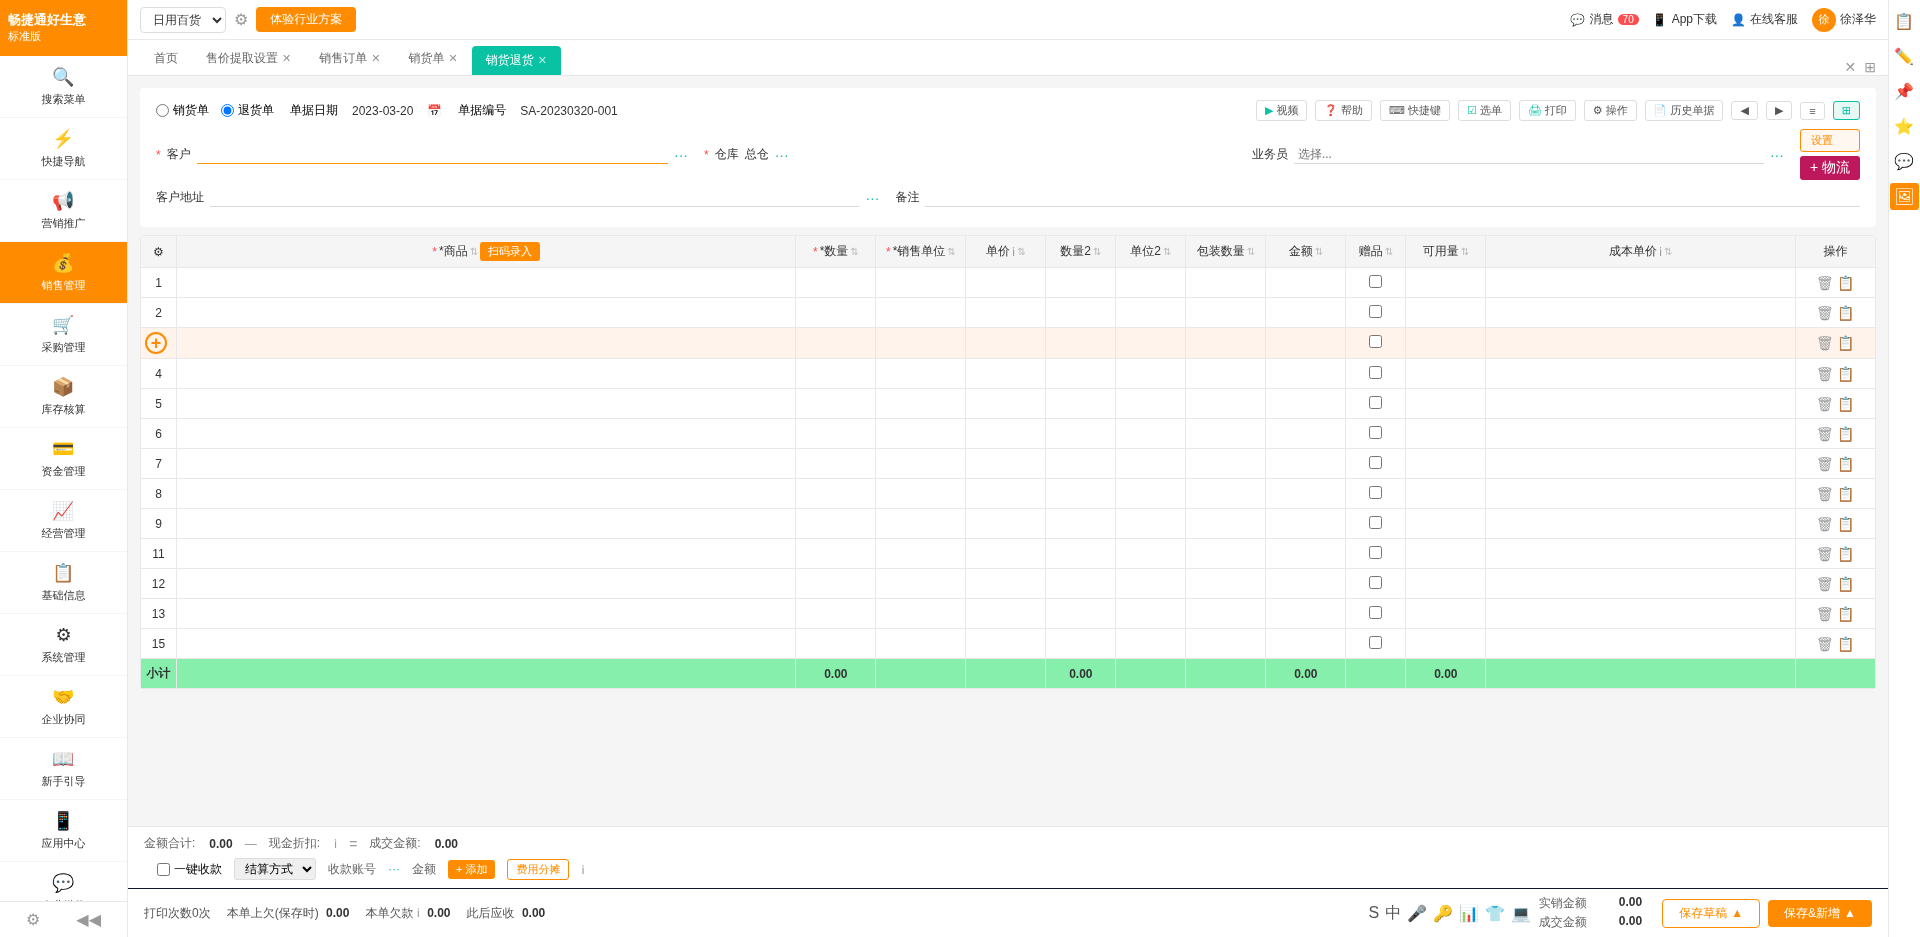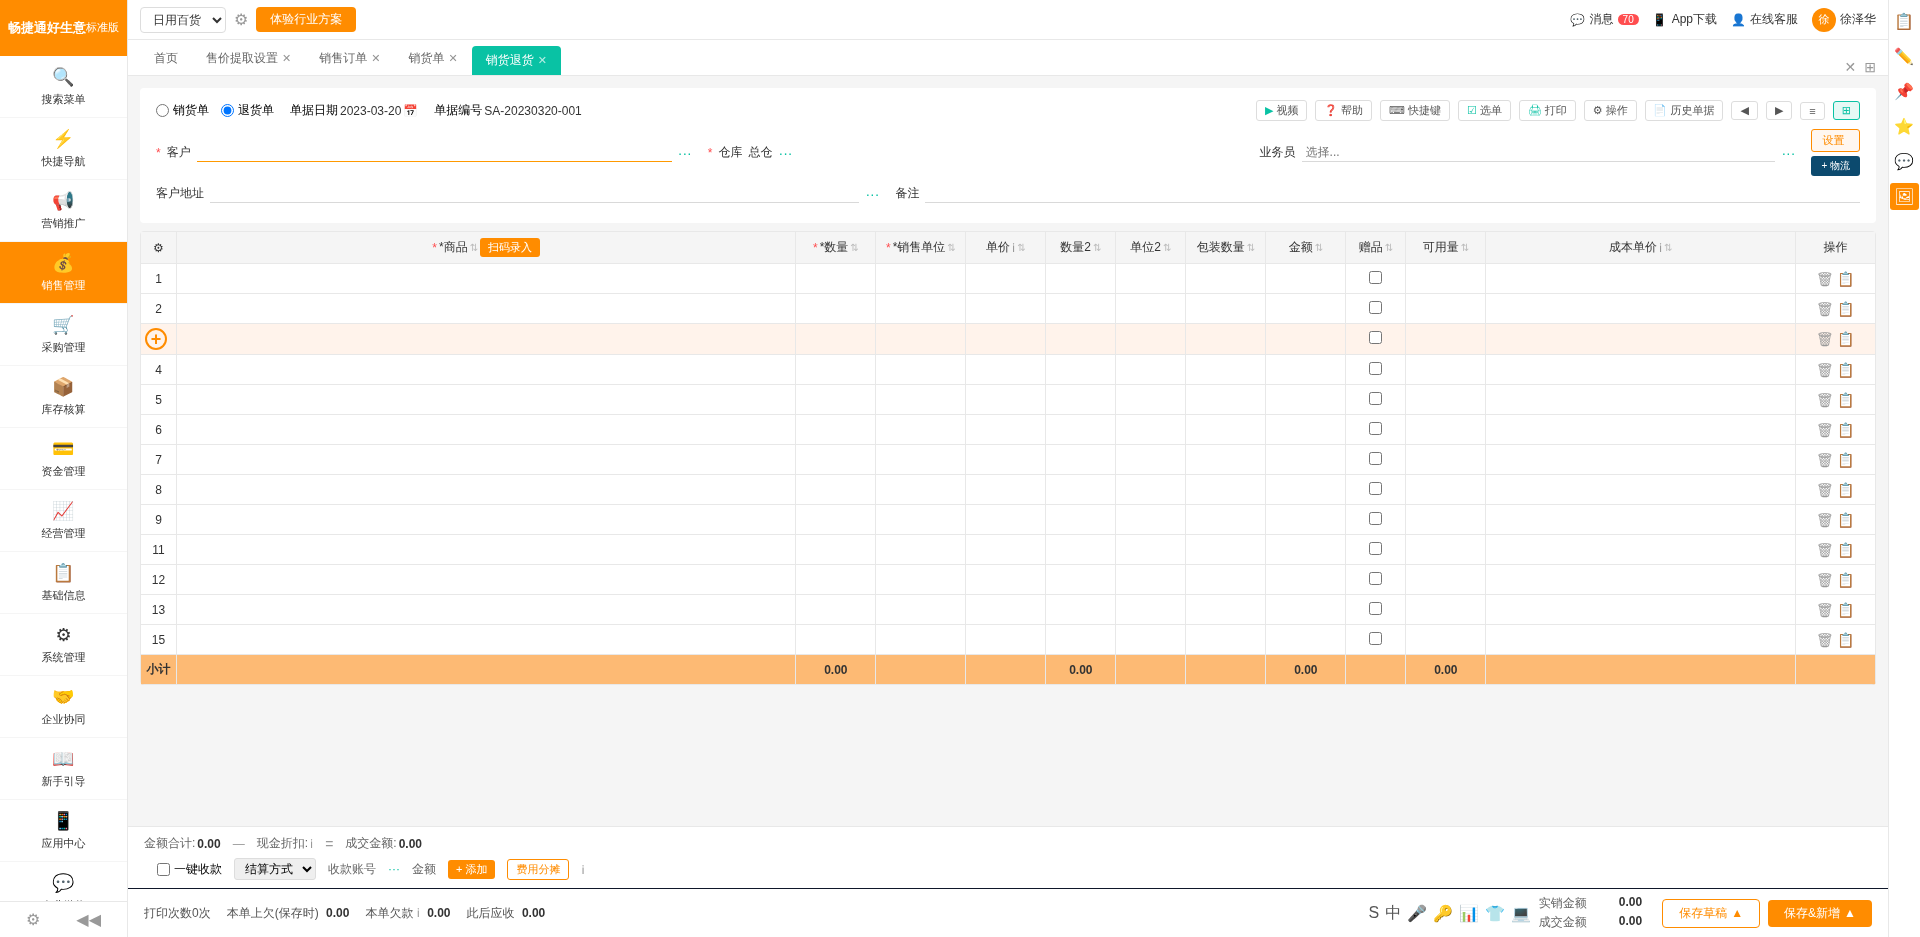--- a/index.html
+++ b/index.html
@@ -55,44 +55,44 @@
     .form-input-dots { color: #09c2a4; cursor: pointer; font-size: 14px; }
     .form-section-bar { display: flex; align-items: center; gap: 16px; margin-bottom: 8px; }
     .radio-group { display: flex; align-items: center; gap: 12px; }
     .radio-item { display: flex; align-items: center; gap: 4px; cursor: pointer; }
     .date-display { color: #333; }
     .order-num { color: #333; }
     .toolbar-btns { display: flex; align-items: center; gap: 8px; }
     .toolbar-btn-small { border: 1px solid #ddd; border-radius: 3px; padding: 2px 8px; font-size: 11px; cursor: pointer; background: #fff; color: #555; display: flex; align-items: center; gap: 3px; }
     .action-btn { border: 1px solid #ddd; border-radius: 3px; padding: 3px 10px; font-size: 11px; cursor: pointer; background: #fff; color: #555; display: flex; align-items: center; gap: 3px; }
     .action-btn-orange { background: #fff7f0; border-color: #ff8c00; color: #ff8c00; }
-    .action-btn-plus { background: #0c4a6e; border: none; color: #fff; border-radius: 3px; padding: 3px 10px; font-size: 10px; cursor: pointer; }
+    .action-btn-plus { background: #be185d; border: none; color: #fff; border-radius: 3px; padding: 3px 10px; font-size: 14px; cursor: pointer; }
 
     
     .table-container { background: #fff; border-radius: 4px; overflow: hidden; }
     .data-table { width: 100%; border-collapse: collapse; font-size: 12px; }
     .data-table thead th { background: #f5f5f5; border: 1px solid #e8e8e8; padding: 6px 4px; text-align: center; color: #333; white-space: nowrap; font-weight: normal; position: relative; }
     .data-table thead th .required { color: #ff4d4f; }
     .data-table tbody td { border: 1px solid #e8e8e8; padding: 4px 4px; text-align: center; color: #333; height: 30px; }
     .data-table tbody tr.active-row { background: #fff3eb; }
     .scan-btn { background: #ff8c00; color: #fff; border: none; border-radius: 3px; padding: 2px 8px; font-size: 11px; cursor: pointer; }
     .col-num { width: 36px; color: #999; }
     .checkbox-cell { text-align: center; }
     .row-actions { display: flex; align-items: center; justify-content: center; gap: 4px; }
     .row-action-btn { color: #999; cursor: pointer; font-size: 14px; }
     .sort-icon { color: #bbb; font-size: 10px; cursor: pointer; }
     .th-inner { display: flex; align-items: center; justify-content: center; gap: 2px; }
     .add-row-btn { color: #ff8c00; cursor: pointer; font-size: 18px; font-weight: bold; width: 22px; height: 22px; display: flex; align-items: center; justify-content: center; border-radius: 50%; border: 2px solid #ff8c00; }
-    .summary-row td { background: #fdba74; font-weight: bold; color: #333; border: 1px solid #e8e8e8; }
+    .summary-row td { background: #86efac; font-weight: bold; color: #333; border: 1px solid #e8e8e8; }
 
     
     .bottom-bar { background: #fff; border-top: 1px solid #e8e8e8; padding: 8px 16px; display: flex; flex-direction: column; gap: 6px; flex-shrink: 0; }
     .bottom-row1 { display: flex; align-items: center; gap: 12px; }
     .bottom-row2 { display: flex; align-items: center; gap: 12px; margin-left: 13px; }
-    .bottom-item { display: flex; align-items: center; gap: 2px; font-size: 12px; }
+    .bottom-item { display: flex; align-items: center; gap: 14px; font-size: 12px; }
     .bottom-value { color: #333; font-weight: bold; }
     .bottom-label { color: #666; }
     .dash { color: #999; }
     .equals { color: #999; font-size: 14px; }
     .add-charge-btn { background: #ff8c00; color: #fff; border: none; border-radius: 3px; padding: 2px 8px; font-size: 11px; cursor: pointer; display: flex; align-items: center; gap: 3px; }
     .fee-split-btn { background: #fff; border: 1px solid #ff8c00; color: #ff8c00; border-radius: 3px; padding: 2px 8px; font-size: 11px; cursor: pointer; }
     .info-icon { color: #999; cursor: pointer; }
 
     
     .footer { background: #fff; border-top: 1px solid #0f172a; padding: 6px 16px; display: flex; align-items: center; justify-content: space-between; flex-shrink: 0; }
@@ -120,21 +120,21 @@
     .help-icon { color: #999; cursor: pointer; font-size: 12px; }
     .calendar-icon { color: #09c2a4; cursor: pointer; }
   </style>
 </head>
 <body>
 
 <div class="app-container">
 
   <div class="sidebar">
     <div class="sidebar-logo">
-      <div style="display:flex;flex-direction:row;">
+      <div style="display:flex;flex-direction:column;">
         <span class="sidebar-logo-text">畅捷通好生意</span>
         <span class="sidebar-logo-text" style="font-size:11px;font-weight:normal;">标准版</span>
       </div>
     </div>
     <div class="sidebar-nav">
       <div class="sidebar-item">
         <span class="icon">🔍</span>
         <span class="label">搜索菜单</span>
       </div>
       <div class="sidebar-item">

